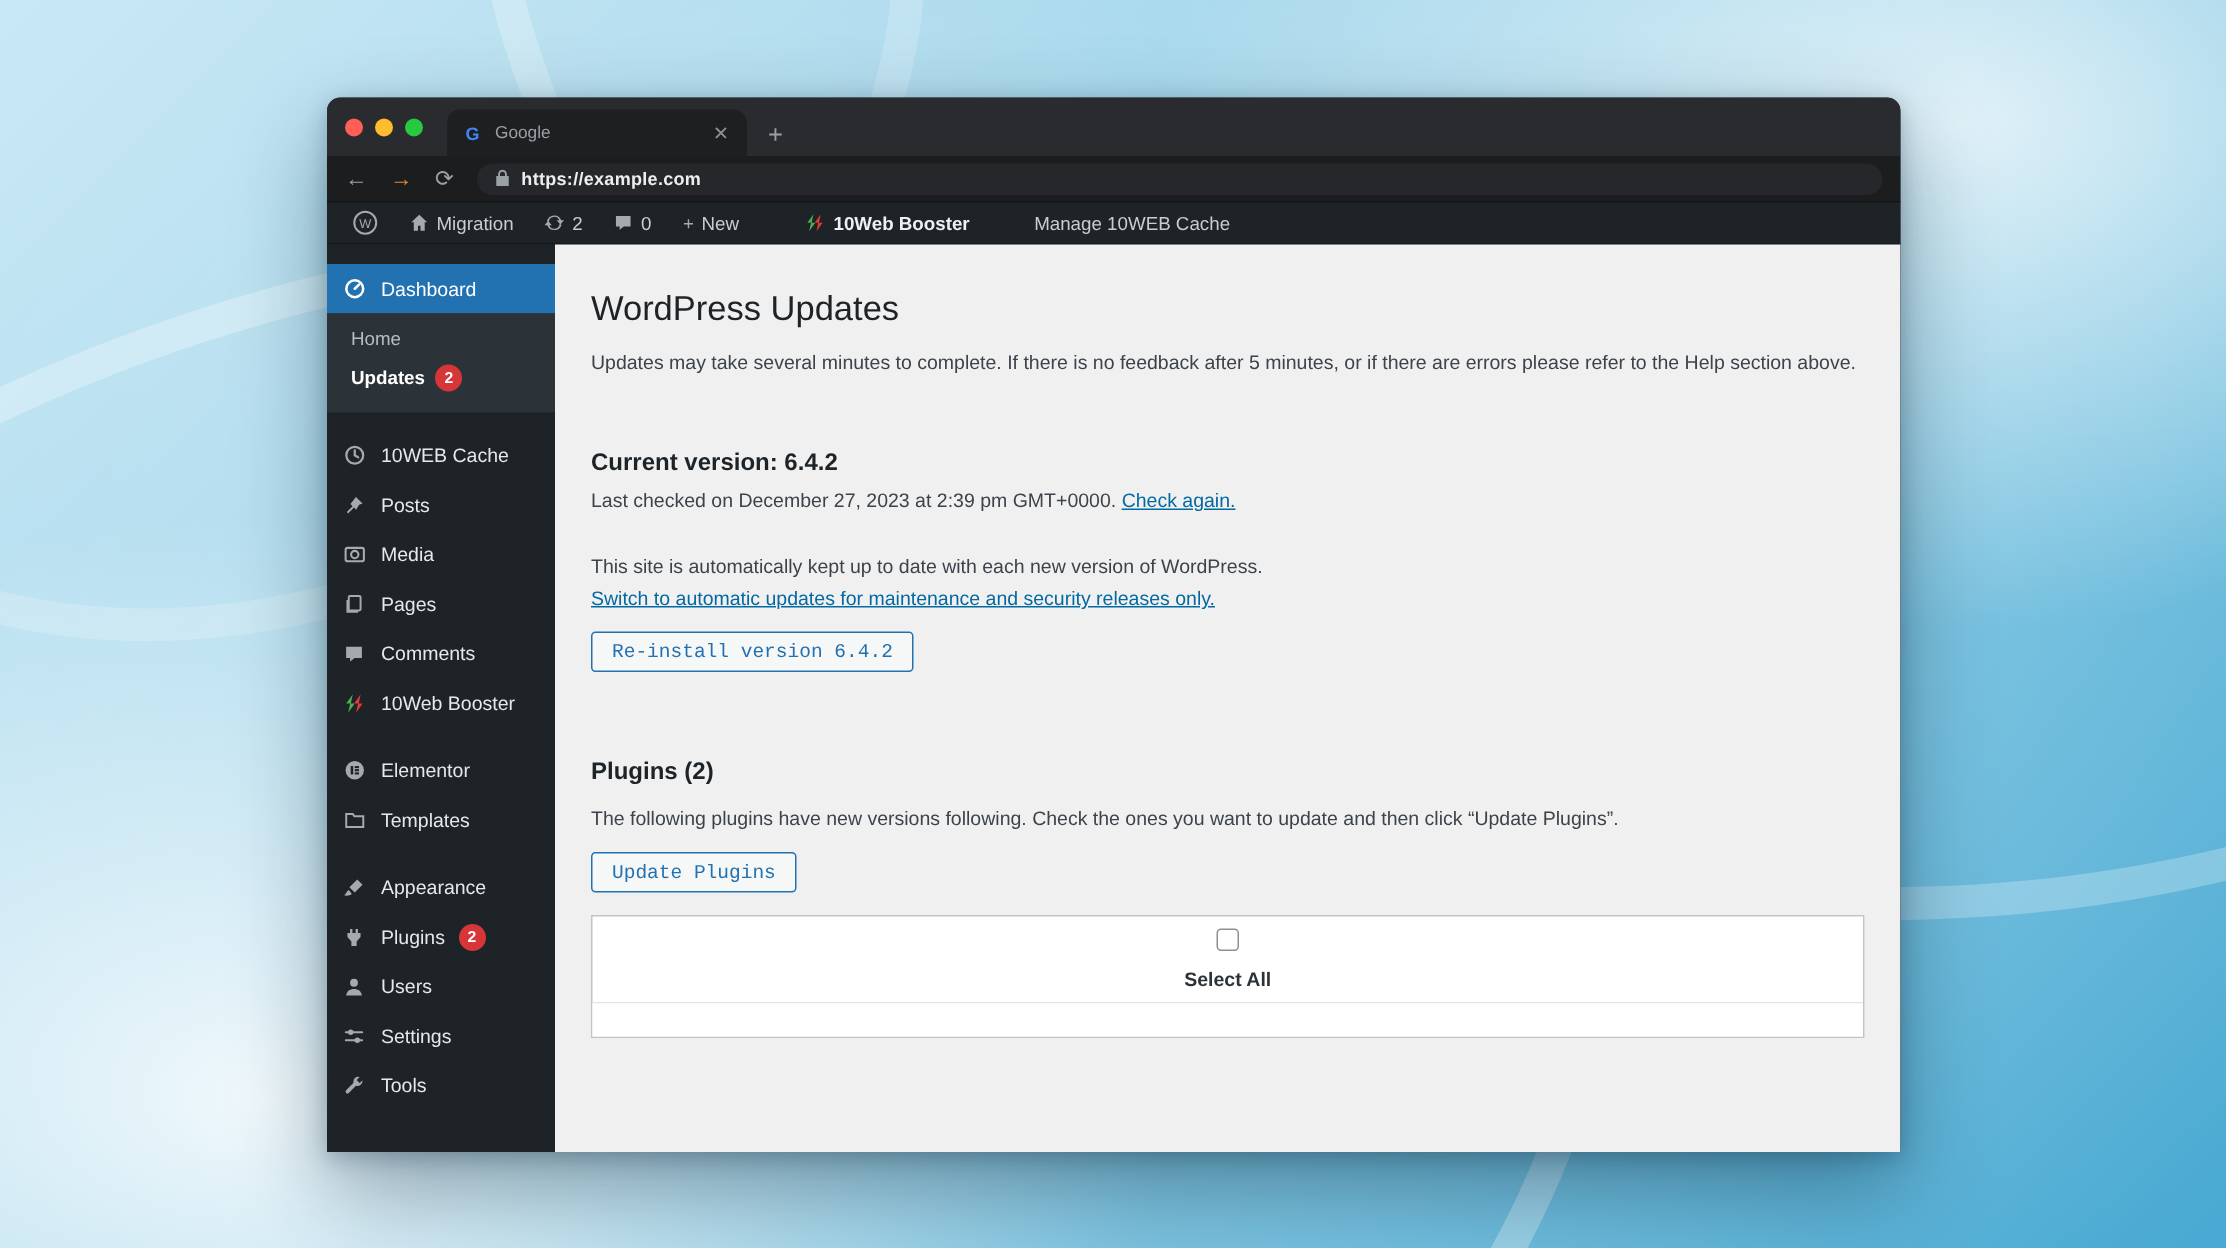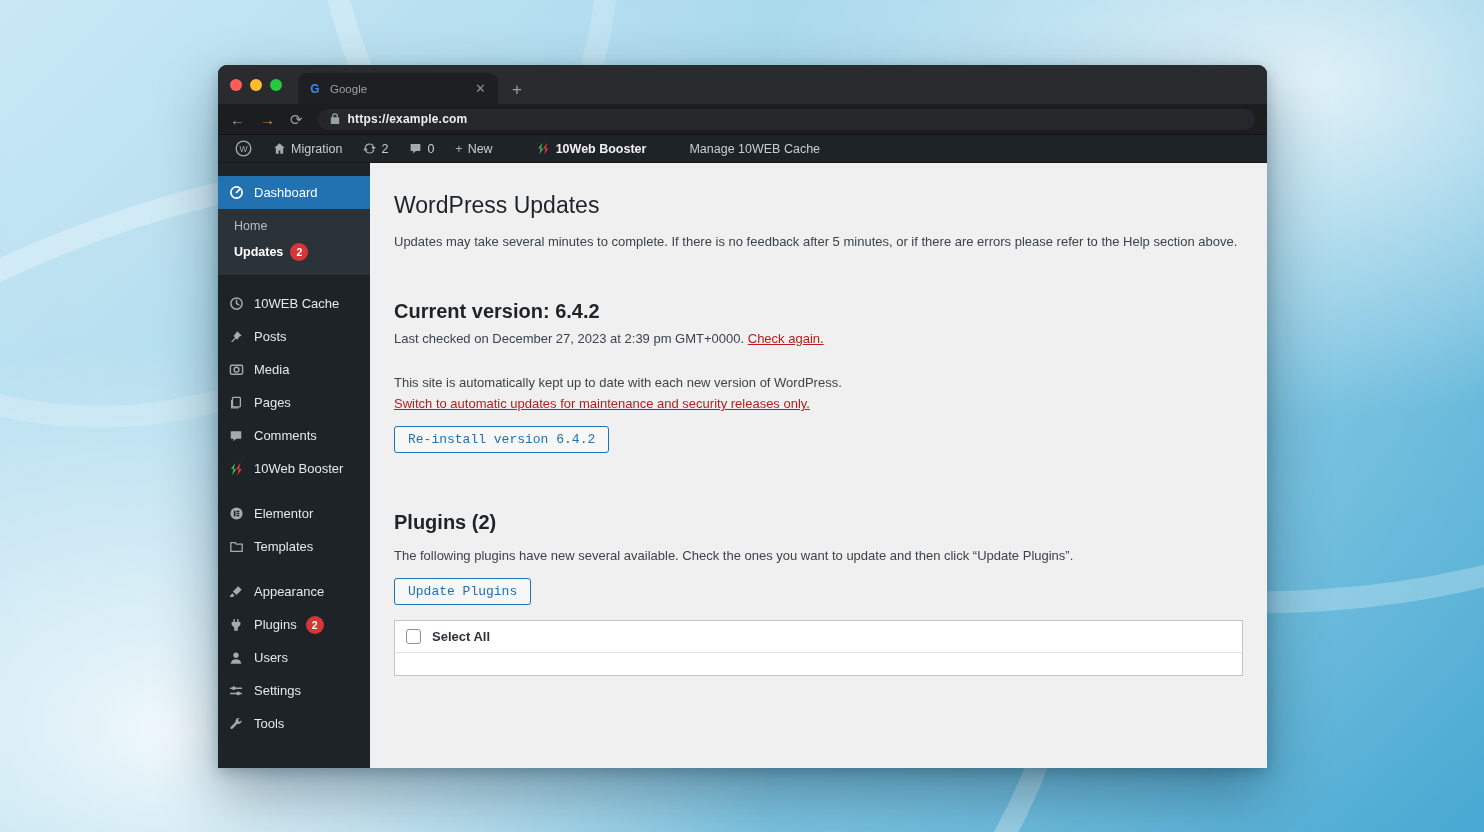--- a/index.html
+++ b/index.html
@@ -65,31 +65,31 @@
   .side-item.group-gap { margin-top:12px; }
   .submenu { background:#2c3338; padding:5px 0 9px; }
   .sub-item { display:flex; align-items:center; gap:7px; padding:5px 9px 5px 16px; font-size:12.5px; color:#b8bcc0; cursor:pointer; }
   .sub-item.current { color:#fff; font-weight:700; }
   .badge { min-width:18px; height:18px; border-radius:50%; background:#d63638; color:#fff; font-size:10.5px; font-weight:700; display:flex; align-items:center; justify-content:center; padding:0 3px; }
 
   
   .content { flex:1; background:#f0f0f1; padding:16px 24px 0; color:#3c434a; font-size:13px; overflow:hidden; position:relative; }
   .page-title { font-size:23px; font-weight:400; color:#1d2327; margin-top:13px; }
   .note { margin-top:15px; font-size:13px; color:#3c434a; }
-  .section-heading { font-size:20px; font-weight:700; color:#1d2327; margin-top:51px; }
+  .section-heading { font-size:16px; font-weight:700; color:#1d2327; margin-top:51px; }
   .line { margin-top:8px; }
   .auto-text { margin-top:29px; }
-  .link { color:#b91c1c; text-decoration:underline; cursor:pointer; }
+  .link { color:#0369a1; text-decoration:underline; cursor:pointer; }
   .link-line { margin-top:6px; }
   .latest-heading { font-size:15.5px; font-weight:700; color:#1d2327; margin-top:56px; }
   .btn { display:inline-block; margin-top:15px; background:#f6f7f7; border:1px solid #2271b1; color:#2271b1; border-radius:3px; padding:5px 13px; font-size:13px; font-family:Liberation Mono, monospace; cursor:pointer; }
   .plugins-heading { margin-top:58px; }
   .plugins-note { margin-top:14px; }
   .update-table { margin-top:15px; background:#fff; border:1px solid #c3c4c7; }
-  .thead-row { display:flex; align-items:center; gap:11px; padding:8px 11px; border-bottom:1px solid #e2e4e7; }
+  .thead-row { display:flex; align-items:center; gap:11px; padding:8px 11px; border-bottom:1px solid #e2e4e7;flex-direction:column; }
   .checkbox { width:15px; height:15px; border:1px solid #8c8f94; border-radius:3px; background:#fff; cursor:pointer; flex-shrink:0; }
   .select-all { font-weight:700; font-size:13px; color:#2c3338; }
   .trow-partial { height:22px; background:#fff; }
 </style>
 </head>
 <body>
 
 <div class="desktop">
   <div class="swirl s1"></div>
   <div class="swirl s2"></div>
@@ -345,21 +345,21 @@
         </p>
 
         <p class="line auto-text">This site is automatically kept up to date with each new version of WordPress.</p>
         <p class="link-line">
           <a class="link">Switch to automatic updates for maintenance and security releases only.</a>
         </p>
 
         <button class="btn">Re-install version 6.4.2</button>
 
         <h2 class="section-heading plugins-heading">Plugins (2)</h2>
-        <p class="plugins-note">The following plugins have new several available. Check the ones you want to update and then click “Update Plugins”.</p>
+        <p class="plugins-note">The following plugins have new versions following. Check the ones you want to update and then click “Update Plugins”.</p>
         <button class="btn">Update Plugins</button>
 
         <div class="update-table">
           <div class="thead-row">
             <span class="checkbox"></span>
             <span class="select-all">Select All</span>
           </div>
           <div class="trow-partial"></div>
         </div>
       </main>

